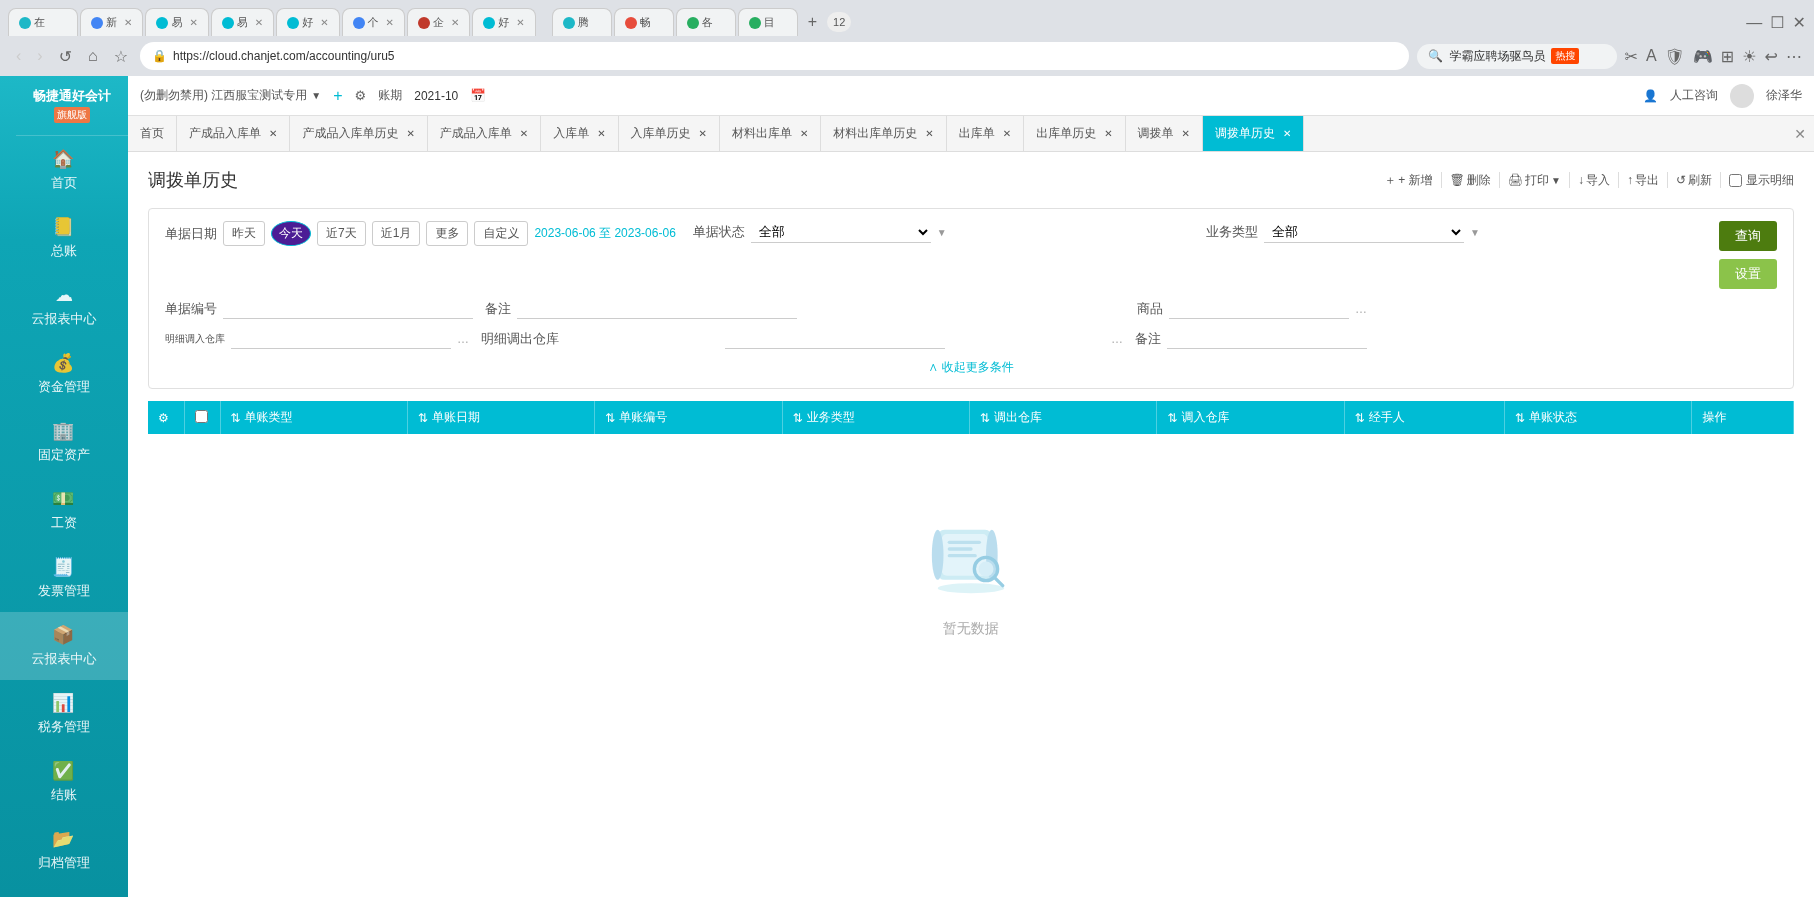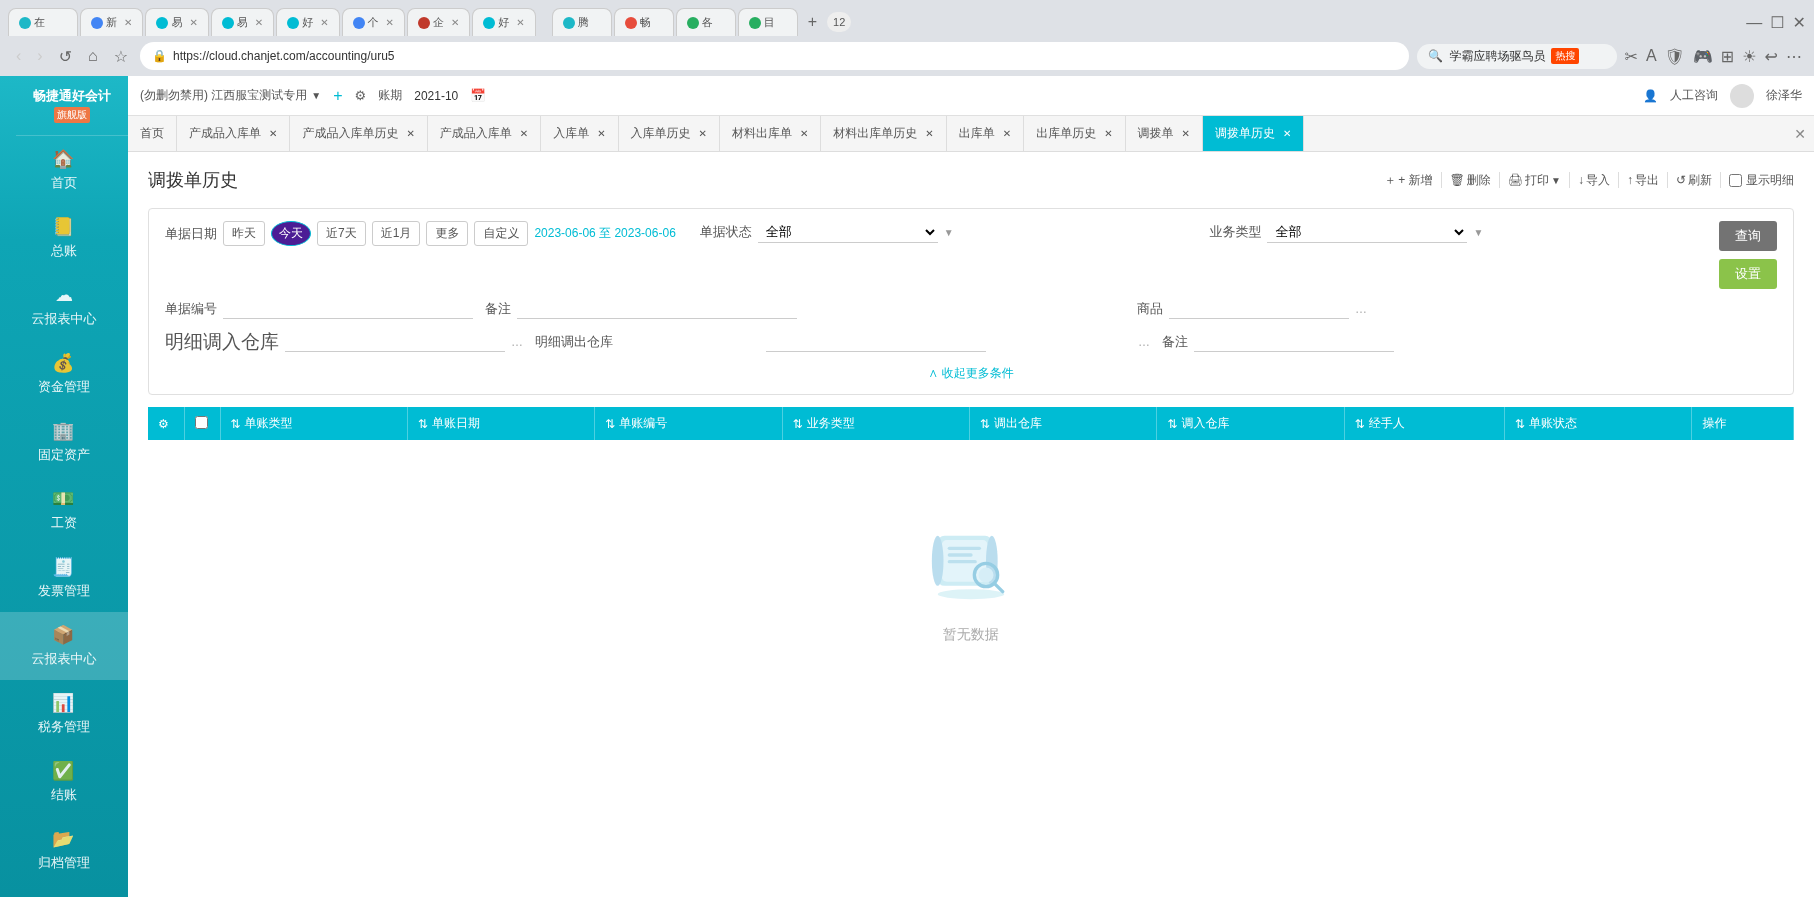--- a/index.html
+++ b/index.html
@@ -47,21 +47,21 @@
     .data-table th { background: #00bcd4; color: #fff; padding: 8px 10px; text-align: left; font-size: 12px; font-weight: normal; border-right: 1px solid rgba(255,255,255,0.3); white-space: nowrap; }
     .data-table th:first-child { width: 36px; }
     .data-table td { padding: 8px 10px; font-size: 12px; border-bottom: 1px solid #f0f0f0; }
     .th-sort { display: flex; align-items: center; gap: 4px; }
 
     
     .empty-state { display: flex; flex-direction: column; align-items: center; justify-content: center; padding: 80px 20px; }
     .empty-text { color: #aaa; font-size: 14px; margin-top: 16px; }
 
     
-    .btn-query { background: #737373; color: #fff; border: none; padding: 6px 16px; border-radius: 3px; cursor: pointer; font-size: 13px; }
+    .btn-query { background: #4d7c0f; color: #fff; border: none; padding: 6px 16px; border-radius: 3px; cursor: pointer; font-size: 13px; }
     .btn-settings { background: #8bc34a; color: #fff; border: none; padding: 6px 16px; border-radius: 3px; cursor: pointer; font-size: 13px; margin-top: 4px; }
 
     .btn-new { background: none; border: none; color: #555; cursor: pointer; font-size: 12px; display: flex; align-items: center; gap: 2px; }
     .btn-del { background: none; border: none; color: #555; cursor: pointer; font-size: 12px; display: flex; align-items: center; gap: 2px; }
     .btn-print { background: none; border: none; color: #555; cursor: pointer; font-size: 12px; display: flex; align-items: center; gap: 2px; }
     .btn-import { background: none; border: none; color: #555; cursor: pointer; font-size: 12px; display: flex; align-items: center; gap: 2px; }
     .btn-export { background: none; border: none; color: #555; cursor: pointer; font-size: 12px; display: flex; align-items: center; gap: 2px; }
     .btn-refresh { background: none; border: none; color: #555; cursor: pointer; font-size: 12px; display: flex; align-items: center; gap: 2px; }
 
     .divider-v { width: 1px; height: 16px; background: #ddd; margin: 0 4px; }
@@ -338,21 +338,21 @@
           <div class="divider-v"></div>
           <label style="font-size:12px; color:#555; display:flex; align-items:center; gap:4px;">
             <input type="checkbox" style="cursor: pointer;">
             <span>显示明细</span>
           </label>
         </div>
       </div>
 
       <div class="filter-area">
 
-        <div style="display:flex; align-items:flex-start; gap:24px; margin-bottom:10px;">
+        <div style="display:flex; align-items:flex-start; gap:17px; margin-bottom:10px;">
           <div style="display:flex; align-items:center; gap:6px; flex-wrap:wrap;">
             <span style="color:#555; font-size:13px; white-space:nowrap;">单据日期</span>
             <button class="date-btn" style="">昨天</button>
             <button class="date-btn active">今天</button>
             <button class="date-btn">近7天</button>
             <button class="date-btn">近1月</button>
             <button class="date-btn">更多</button>
             <button class="date-btn">自定义</button>
             <span style="font-size:12px; color:#00bcd4;">2023-06-06 至 2023-06-06</span>
           </div>
@@ -389,21 +389,21 @@
           </div>
           <div style="display:flex; align-items:center; gap:6px; flex:1;">
             <span style="color:#555; font-size:13px; white-space:nowrap;">商品</span>
             <input type="text" style="border-top: none; border-right: none; border-left: none; border-image: initial; border-bottom: 1px solid rgb(204, 204, 204); padding: 2px 4px; font-size: 13px; outline: none; width: 180px;">
             <button style="background:none;border:none;color:#aaa;cursor:pointer;font-size:12px;">…</button>
           </div>
         </div>
 
         <div style="display:flex; align-items:center; gap:12px; margin-bottom:10px;">
           <div style="display:flex; align-items:center; gap:6px;">
-            <span style="color:#555; font-size:19px; white-space:nowrap;">明细调入仓库</span>
+            <span style="color:#555; font-size:10px; white-space:nowrap;">明细调入仓库</span>
             <input type="text" style="border-top: none; border-right: none; border-left: none; border-image: initial; border-bottom: 1px solid rgb(204, 204, 204); padding: 2px 4px; font-size: 13px; outline: none; width: 220px;">
             <button style="background:none;border:none;color:#aaa;cursor:pointer;font-size:12px;">…</button>
           </div>
           <div style="display:flex; align-items:center; gap:16px; flex:1;justify-content:space-between;">
             <span style="color:#555; font-size:13px; white-space:nowrap;">明细调出仓库</span>
             <input type="text" style="border-top: none; border-right: none; border-left: none; border-image: initial; border-bottom: 1px solid rgb(204, 204, 204); padding: 2px 4px; font-size: 13px; outline: none; width: 220px;">
             <button style="background:none;border:none;color:#aaa;cursor:pointer;font-size:12px;">…</button>
           </div>
           <div style="display:flex; align-items:center; gap:6px; flex:1;">
             <span style="color:#555; font-size:13px; white-space:nowrap;">备注</span>

